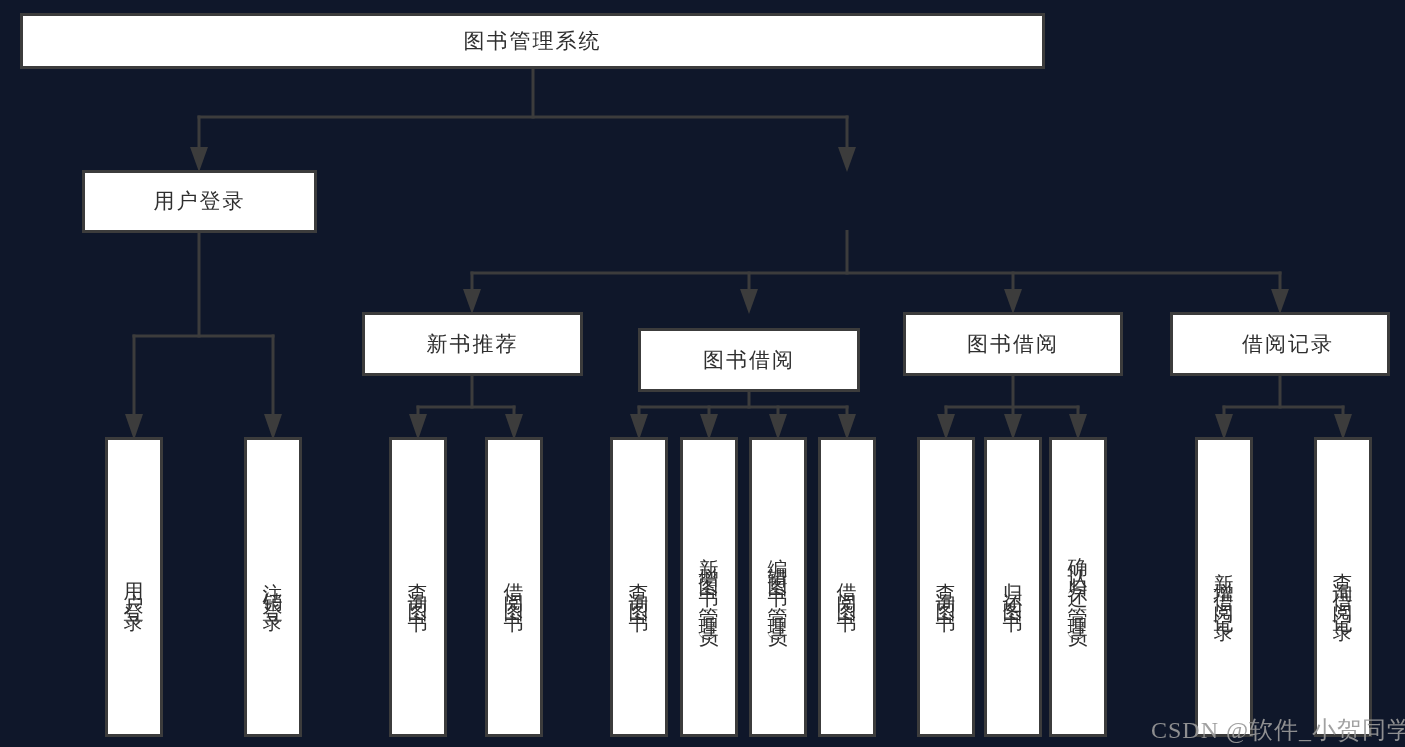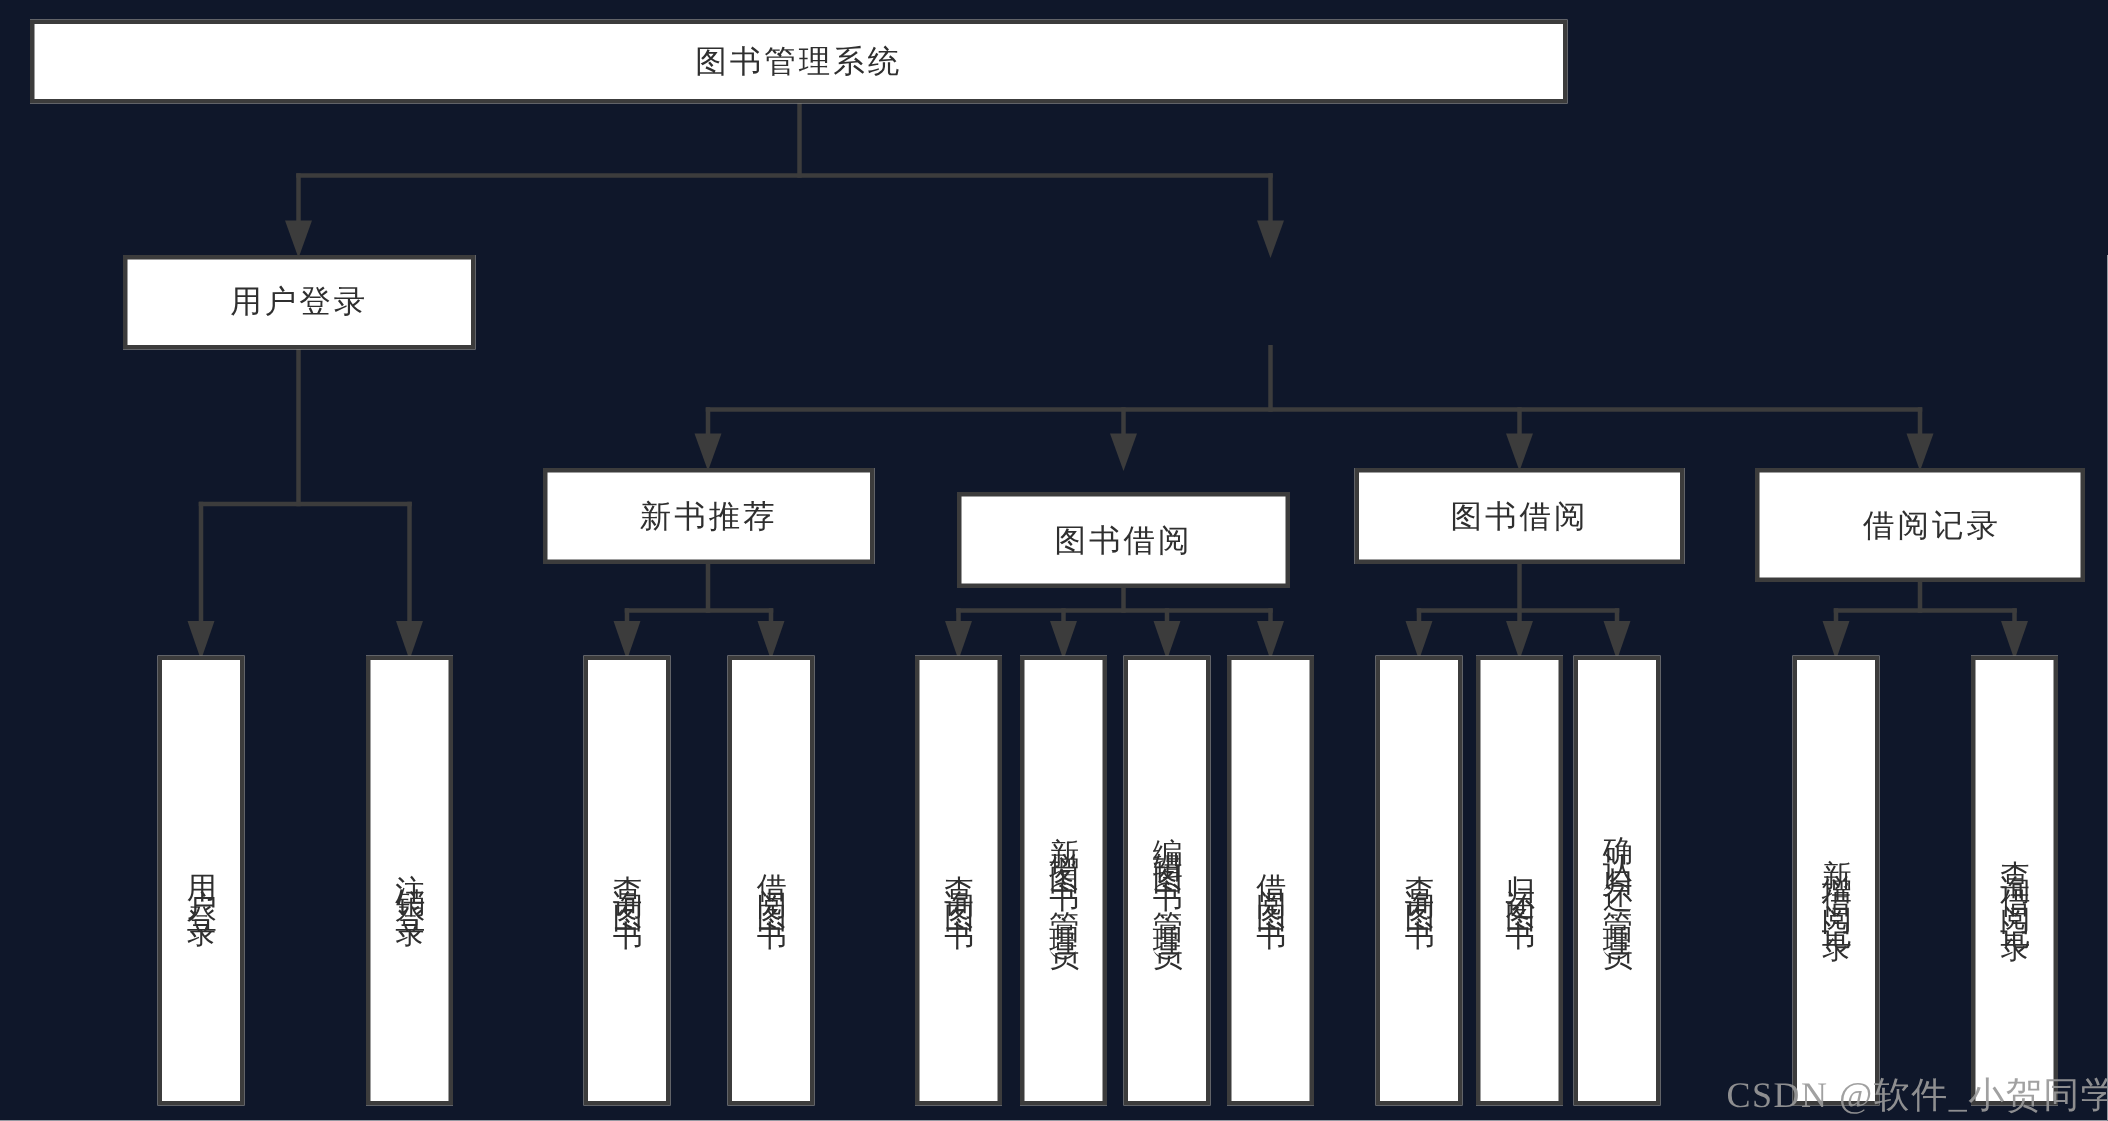--- a/index.html
+++ b/index.html
@@ -42,21 +42,21 @@
     letter-spacing: 10px;
     line-height: 1;
   }
   
   #node-root            { left: 20px;   top: 13px;  width: 1025px; height: 56px; }
   #node-user-login-br   { left: 82px;   top: 170px; width: 235px;  height: 63px; }
   #node-book-mgmt-br    { left: 727px;  top: 170px; width: 240px;  height: 63px; }
   #node-new-book-rec    { left: 362px;  top: 312px; width: 221px;  height: 64px; }
   #node-book-borrowing  { left: 638px;  top: 312px; width: 222px;  height: 64px; margin-top: 16px; }
   #node-current-borrow  { left: 903px;  top: 312px; width: 220px;  height: 64px; }
-  #node-borrow-records  { left: 1170px; top: 312px; width: 220px;  height: 76px; padding-left: 16px; }
+  #node-borrow-records  { left: 1170px; top: 312px; width: 220px;  height: 64px; padding-left: 16px; }
   
   #leaf-user-login      { left: 105px; }
   #leaf-logout          { left: 244px; }
   #leaf-query-books-1   { left: 389px; }
   #leaf-borrow-books-1  { left: 485px; }
   #leaf-query-books-2   { left: 610px; }
   #leaf-add-books       { left: 680px; }
   #leaf-edit-books      { left: 749px; }
   #leaf-borrow-books-2  { left: 818px; }
   #leaf-query-books-3   { left: 917px; }

